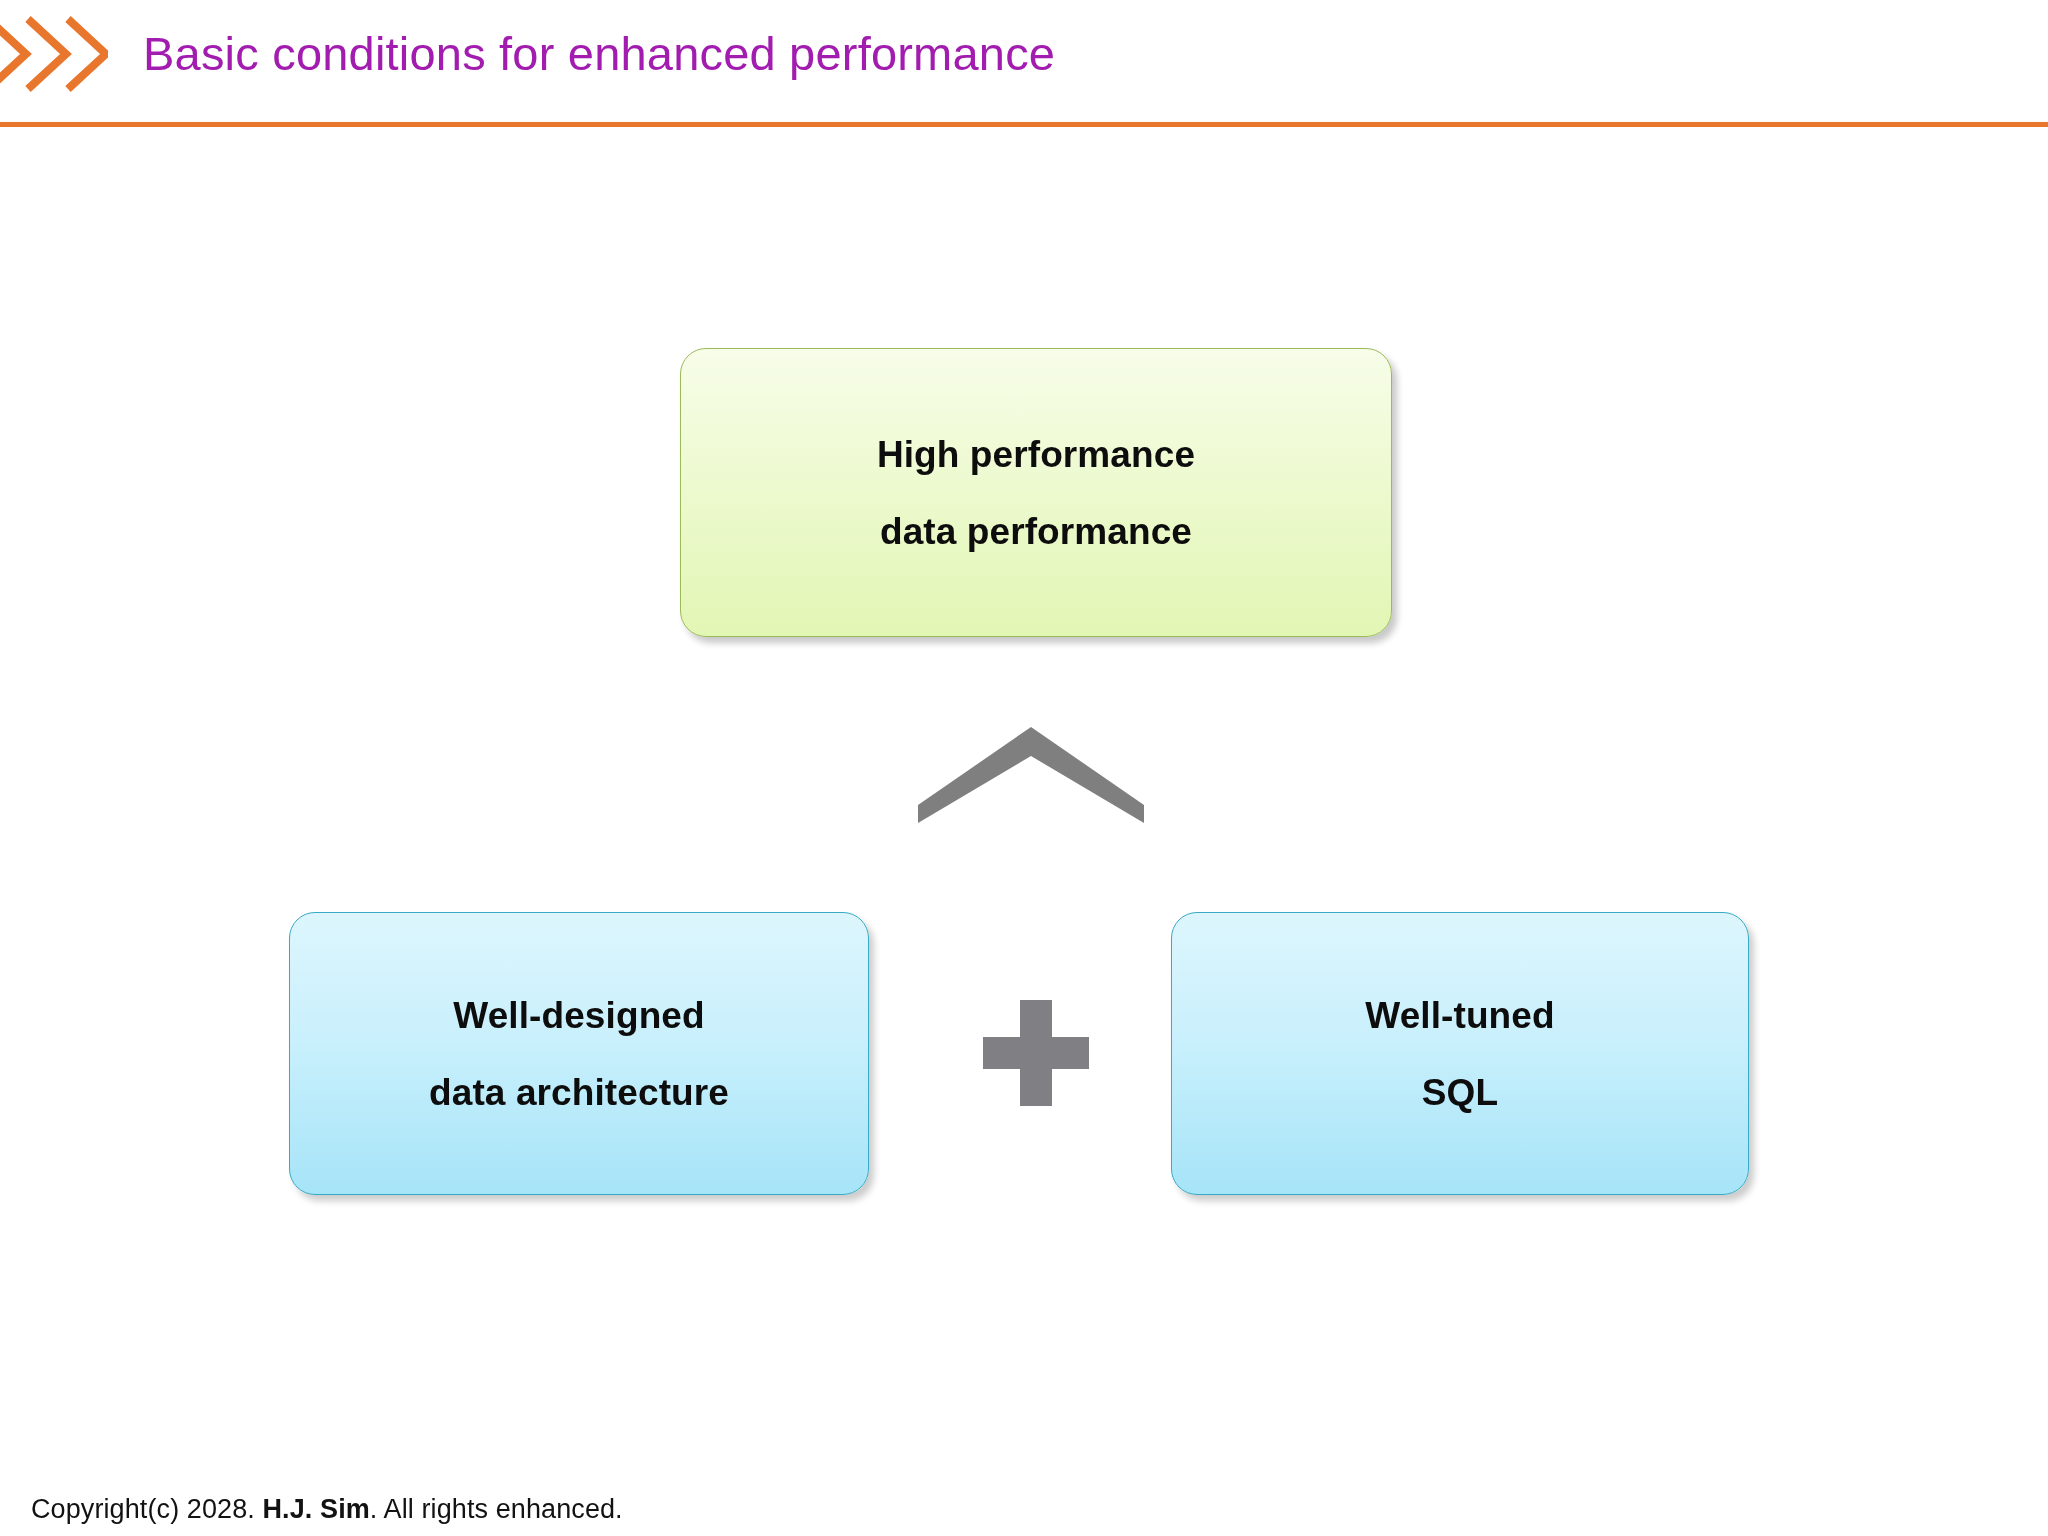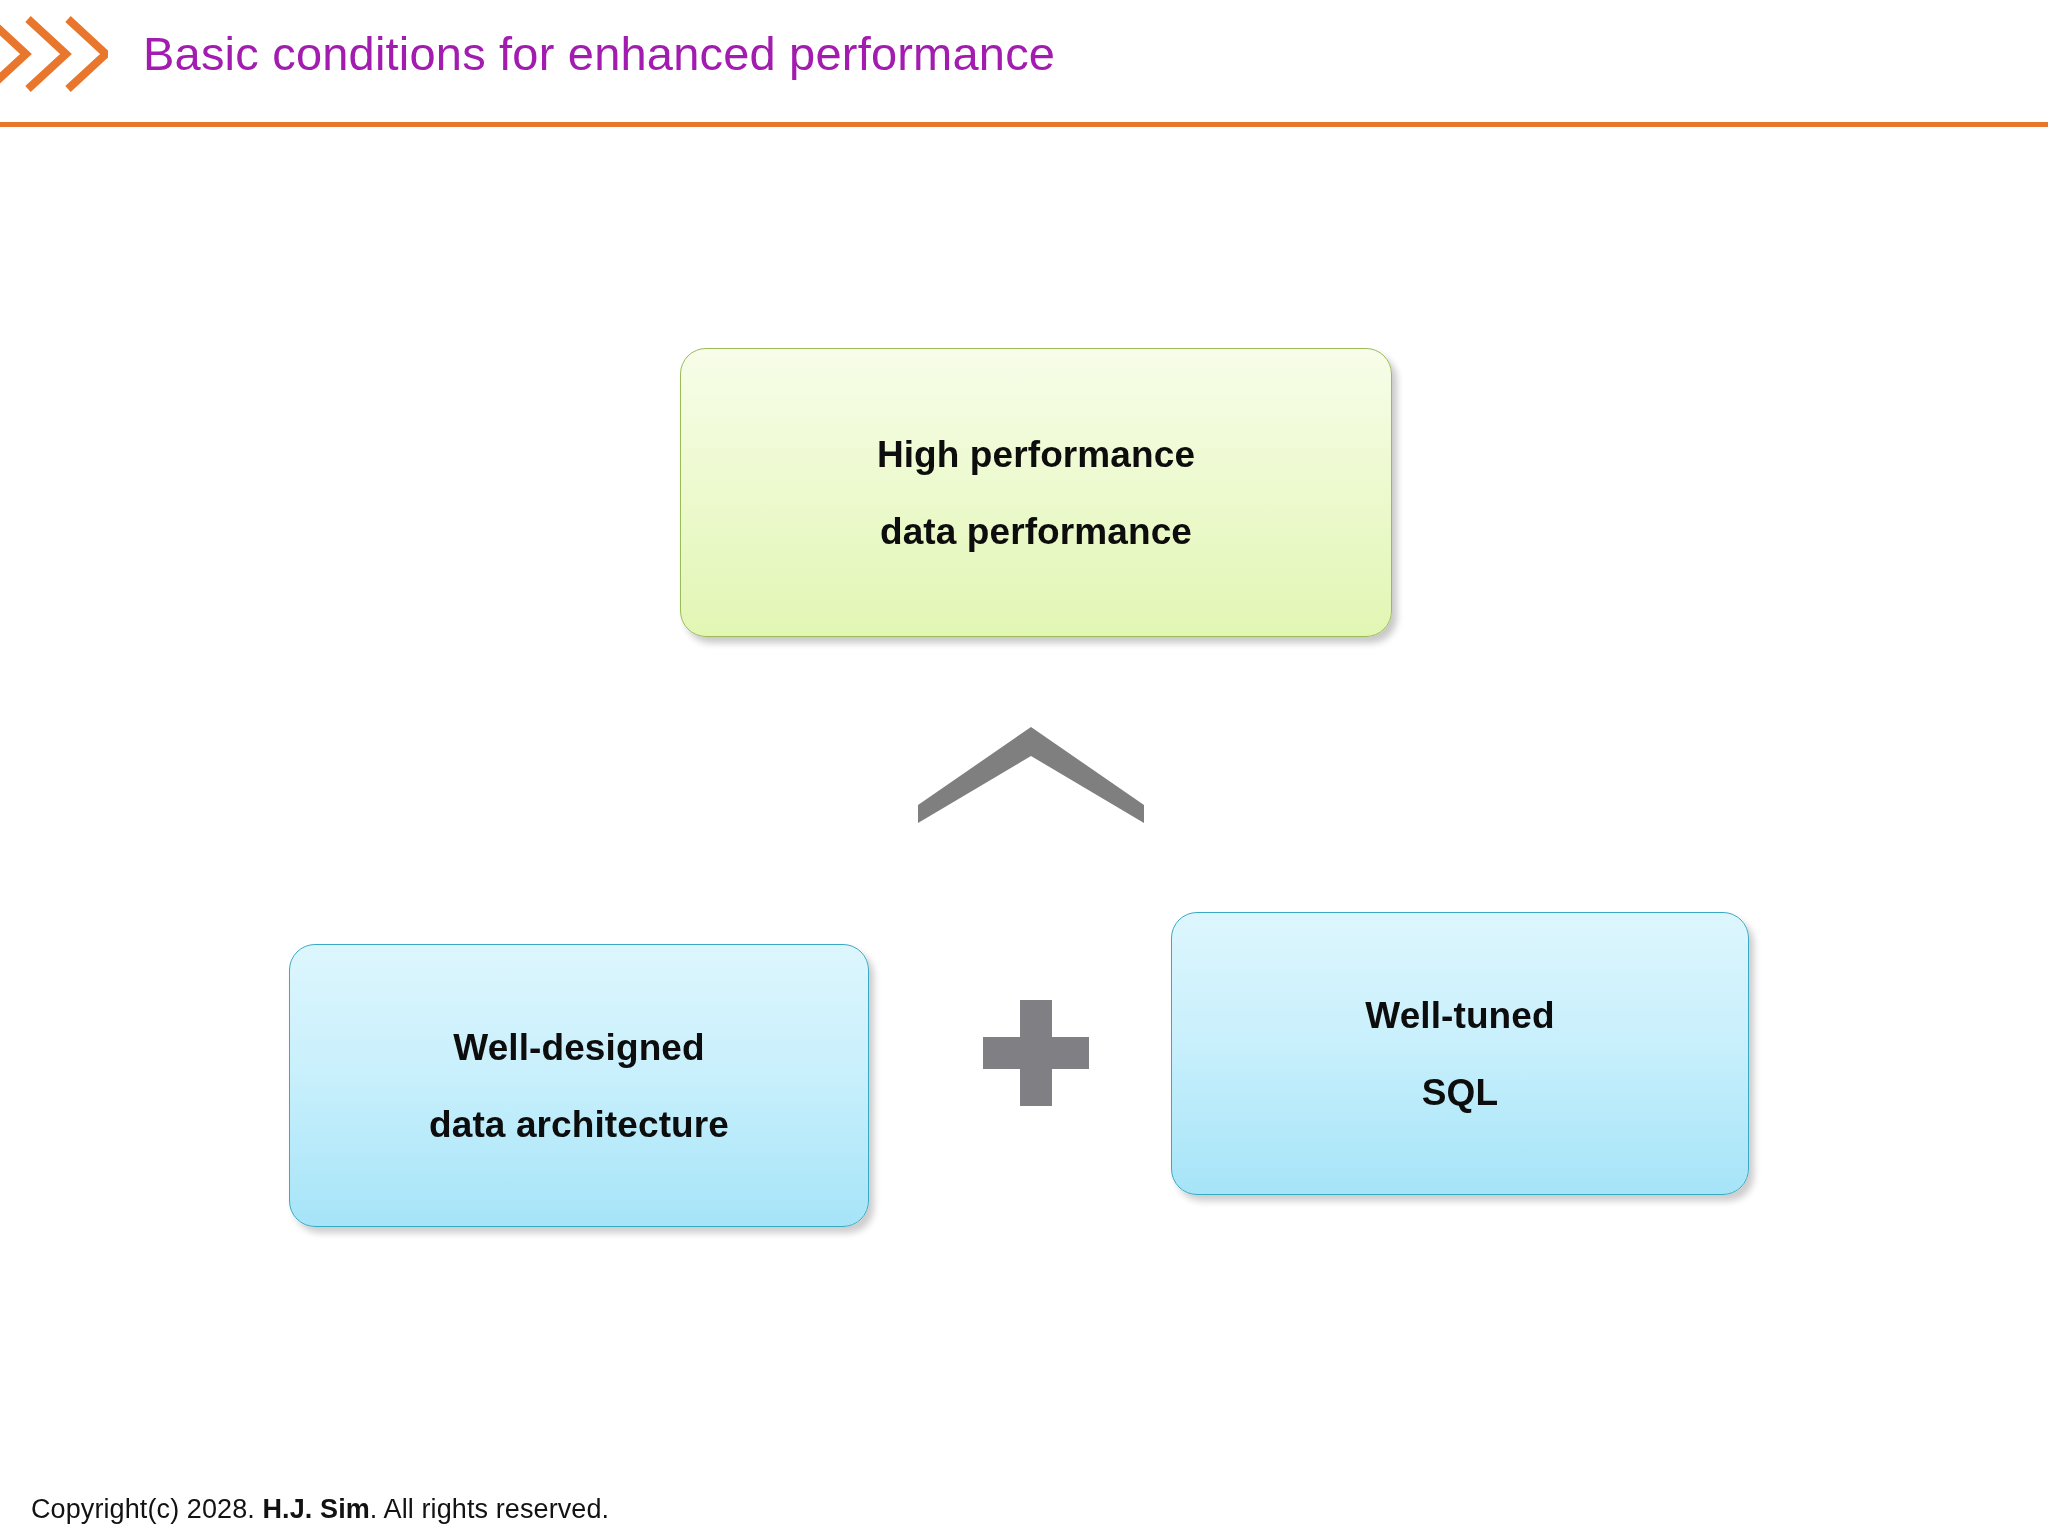--- a/index.html
+++ b/index.html
@@ -94,21 +94,20 @@
   }
 
   #node-well-designed {
     left: 289px;
     top: 912px;
     width: 580px;
     height: 283px;
     background: linear-gradient(to bottom, #ddf6fd 0%, #c9f0fc 45%, #a6e4f8 100%);
     border: 1.6px solid #39a9c4;
     box-shadow: 5px 6px 7px rgba(0,0,0,0.20);
-    margin-top: 32px;
   }
 
   #node-well-tuned {
     left: 1171px;
     top: 912px;
     width: 578px;
     height: 283px;
     background: linear-gradient(to bottom, #ddf6fd 0%, #c9f0fc 45%, #a6e4f8 100%);
     border: 1.6px solid #39a9c4;
     box-shadow: 5px 6px 7px rgba(0,0,0,0.20);
@@ -190,13 +189,13 @@
     </svg>
   </div>
 
   <div class="node" id="node-well-tuned">
     <div class="node-line">Well-tuned</div>
     <div class="node-line second">SQL</div>
   </div>
 
 </div>
 
-<div id="footer-copyright"><span>Copyright(c) 2028. </span><span class="author">H.J. Sim</span><span>. All rights reserved.</span></div>
+<div id="footer-copyright"><span>Copyright(c) 2028. </span><span class="author">H.J. Sim</span><span>. All rights enhanced.</span></div>
 
 </body></html>

